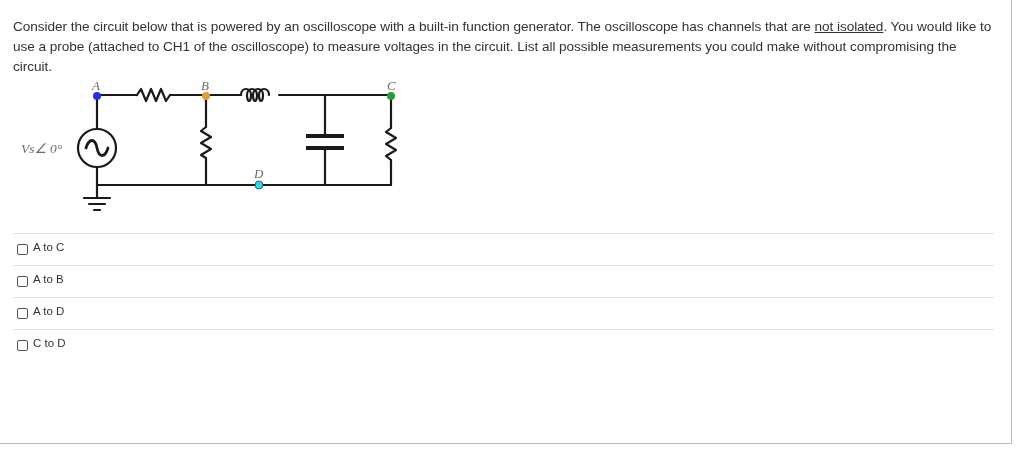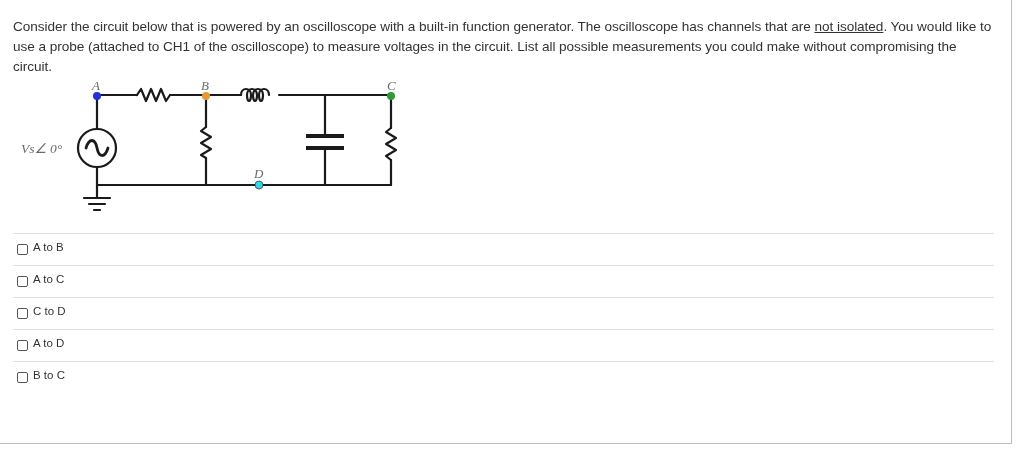--- a/index.html
+++ b/index.html
@@ -77,33 +77,29 @@
       <text x="201" y="90">B</text>
       <text x="387" y="90">C</text>
       <text x="254" y="178">D</text>
       <text x="21" y="153" font-size="13.5">Vs∠ 0°</text>
     </g>
   </svg>
 
   <div class="options">
     <div class="option">
       <span class="box"></span>
-      <span class="lbl">A to B</span>
-    </div>
-    <div class="option">
-      <span class="box"></span>
       <span class="lbl">A to C</span>
     </div>
     <div class="option">
       <span class="box"></span>
-      <span class="lbl">C to D</span>
+      <span class="lbl">A to B</span>
     </div>
     <div class="option">
       <span class="box"></span>
       <span class="lbl">A to D</span>
     </div>
     <div class="option">
       <span class="box"></span>
-      <span class="lbl">B to C</span>
+      <span class="lbl">C to D</span>
     </div>
   </div>
 
 </div>
 
 </body></html>

